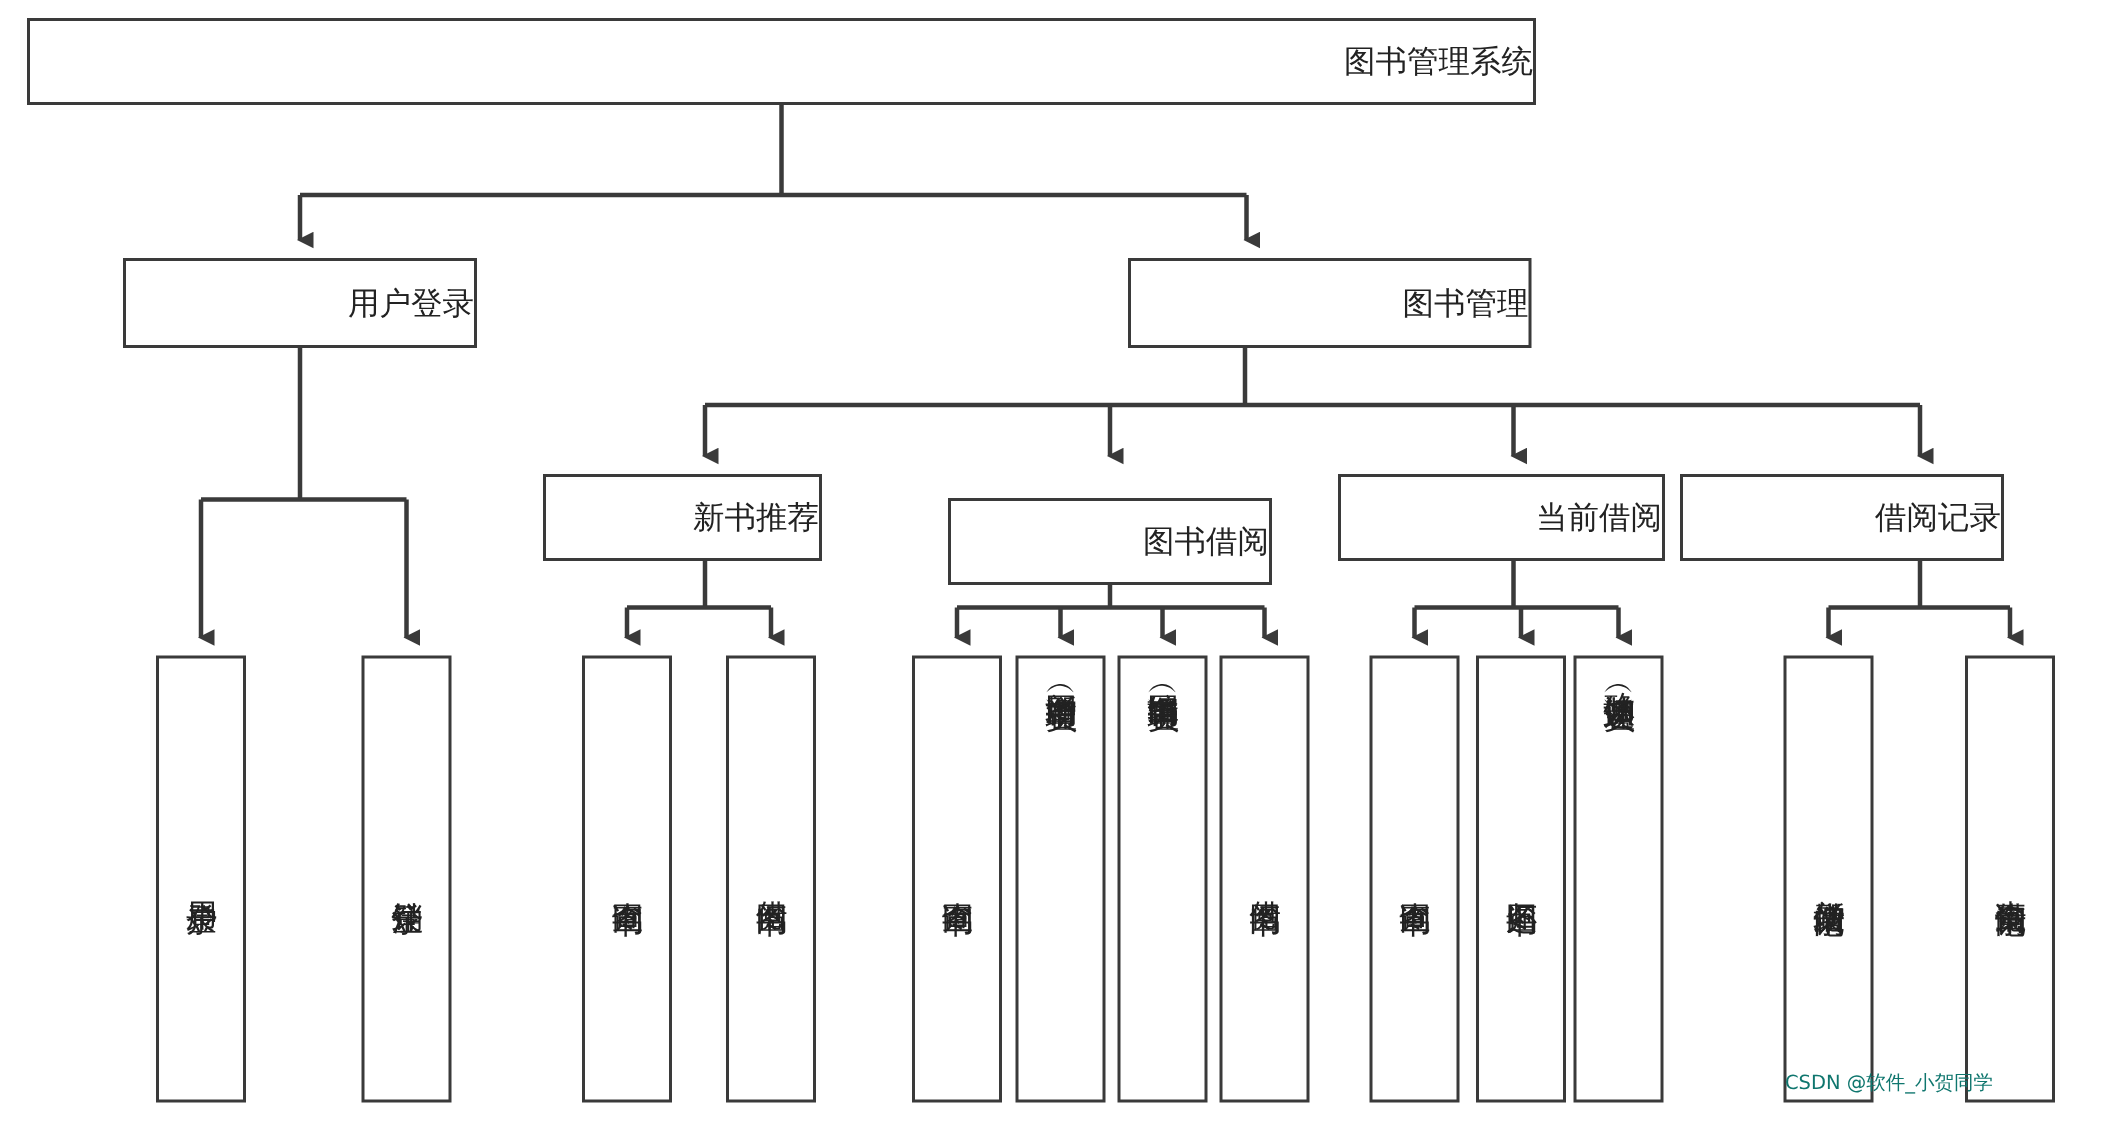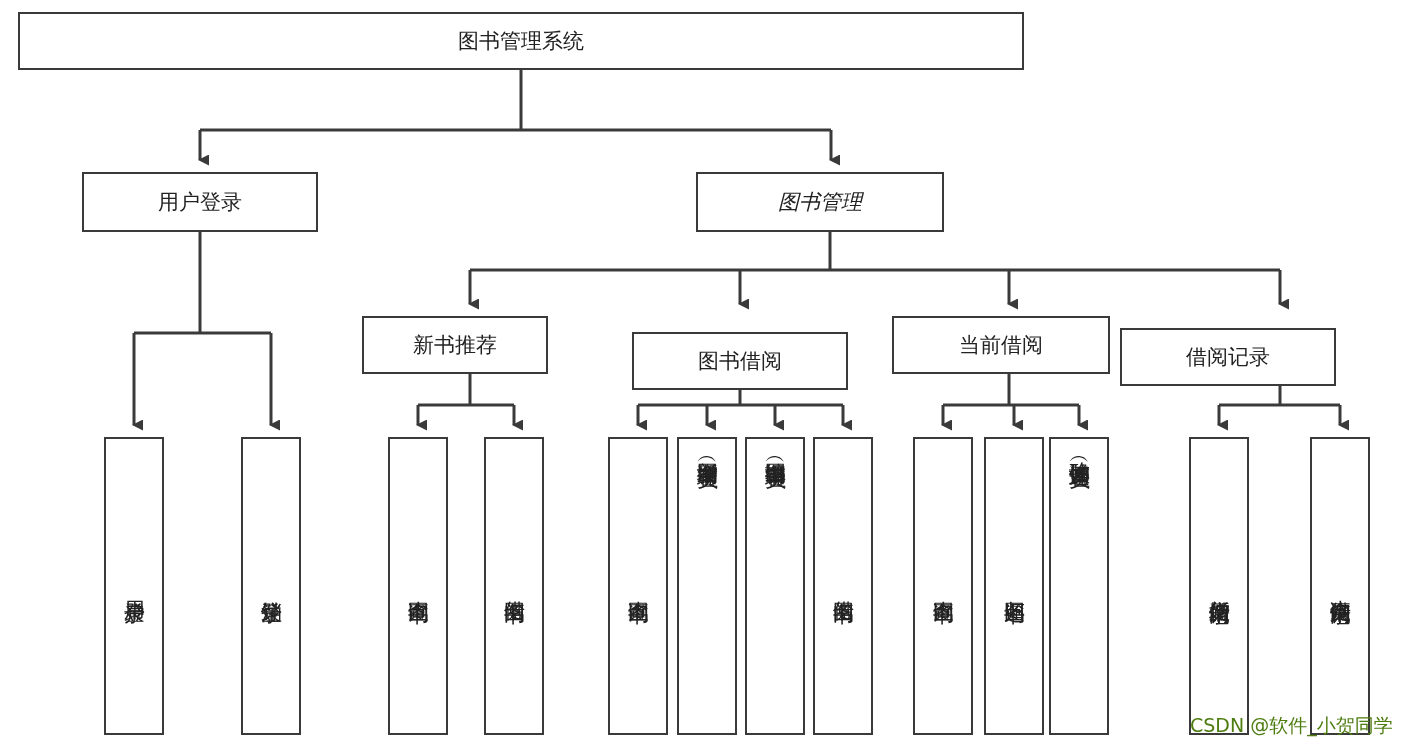--- a/index.html
+++ b/index.html
@@ -26,21 +26,21 @@
     height: 747px;
     pointer-events: none;
   }
   .node {
     position: absolute;
     box-sizing: border-box;
     background: #ffffff;
     border: 2px solid #3a3a3a;
     display: flex;
     align-items: center;
-    justify-content: center;
+    justify-content: flex-end;
     z-index: 2;
   }
   .node .lbl {
     color: #222222;
     white-space: nowrap;
     line-height: 1.15;
   }
   .node-root .lbl,
   .node-l1 .lbl,
   .node-l2 .lbl {
@@ -60,22 +60,22 @@
     white-space: nowrap;
   }
   .node-leaf.leaf-mid {
     align-items: center;
     padding-top: 0;
   }
   #watermark {
     position: absolute;
     left: 1190px;
     top: 713px;
-    font-size: 19px;
-    color: #4d7c0f;
+    font-size: 13px;
+    color: #0f766e;
     white-space: nowrap;
     z-index: 5;
     font-family: "DejaVu Sans", "Liberation Sans", sans-serif;
   }
 </style>
 </head>
 <body>
 
 <div id="canvas">
 
@@ -129,34 +129,34 @@
     </g>
   </svg>
 
   <div class="node node-root" style="left:18px; top:12px; width:1006px; height:58px;">
     <span class="lbl">图书管理系统</span>
   </div>
 
   <div class="node node-l1" style="left:82px; top:172px; width:236px; height:60px;">
     <span class="lbl">用户登录</span>
   </div>
-  <div class="node node-l1" style="left:696px; top:172px; width:248px; height:60px;font-style:italic;">
+  <div class="node node-l1" style="left:752px; top:172px; width:269px; height:60px;">
     <span class="lbl">图书管理</span>
   </div>
 
   <div class="node node-l2" style="left:362px; top:316px; width:186px; height:58px;">
     <span class="lbl">新书推荐</span>
   </div>
   <div class="node node-l2" style="left:632px; top:332px; width:216px; height:58px;">
     <span class="lbl">图书借阅</span>
   </div>
   <div class="node node-l2" style="left:892px; top:316px; width:218px; height:58px;">
     <span class="lbl">当前借阅</span>
   </div>
-  <div class="node node-l2" style="left:1120px; top:316px; width:216px; height:58px;margin-top:12px;">
+  <div class="node node-l2" style="left:1120px; top:316px; width:216px; height:58px;">
     <span class="lbl">借阅记录</span>
   </div>
 
   <div class="node node-leaf leaf-mid" style="left:104px; top:437px; width:60px; height:298px;">
     <span class="lbl">用户登录</span>
   </div>
   <div class="node node-leaf leaf-mid" style="left:241px; top:437px; width:60px; height:298px;">
     <span class="lbl">注销登录</span>
   </div>
 

